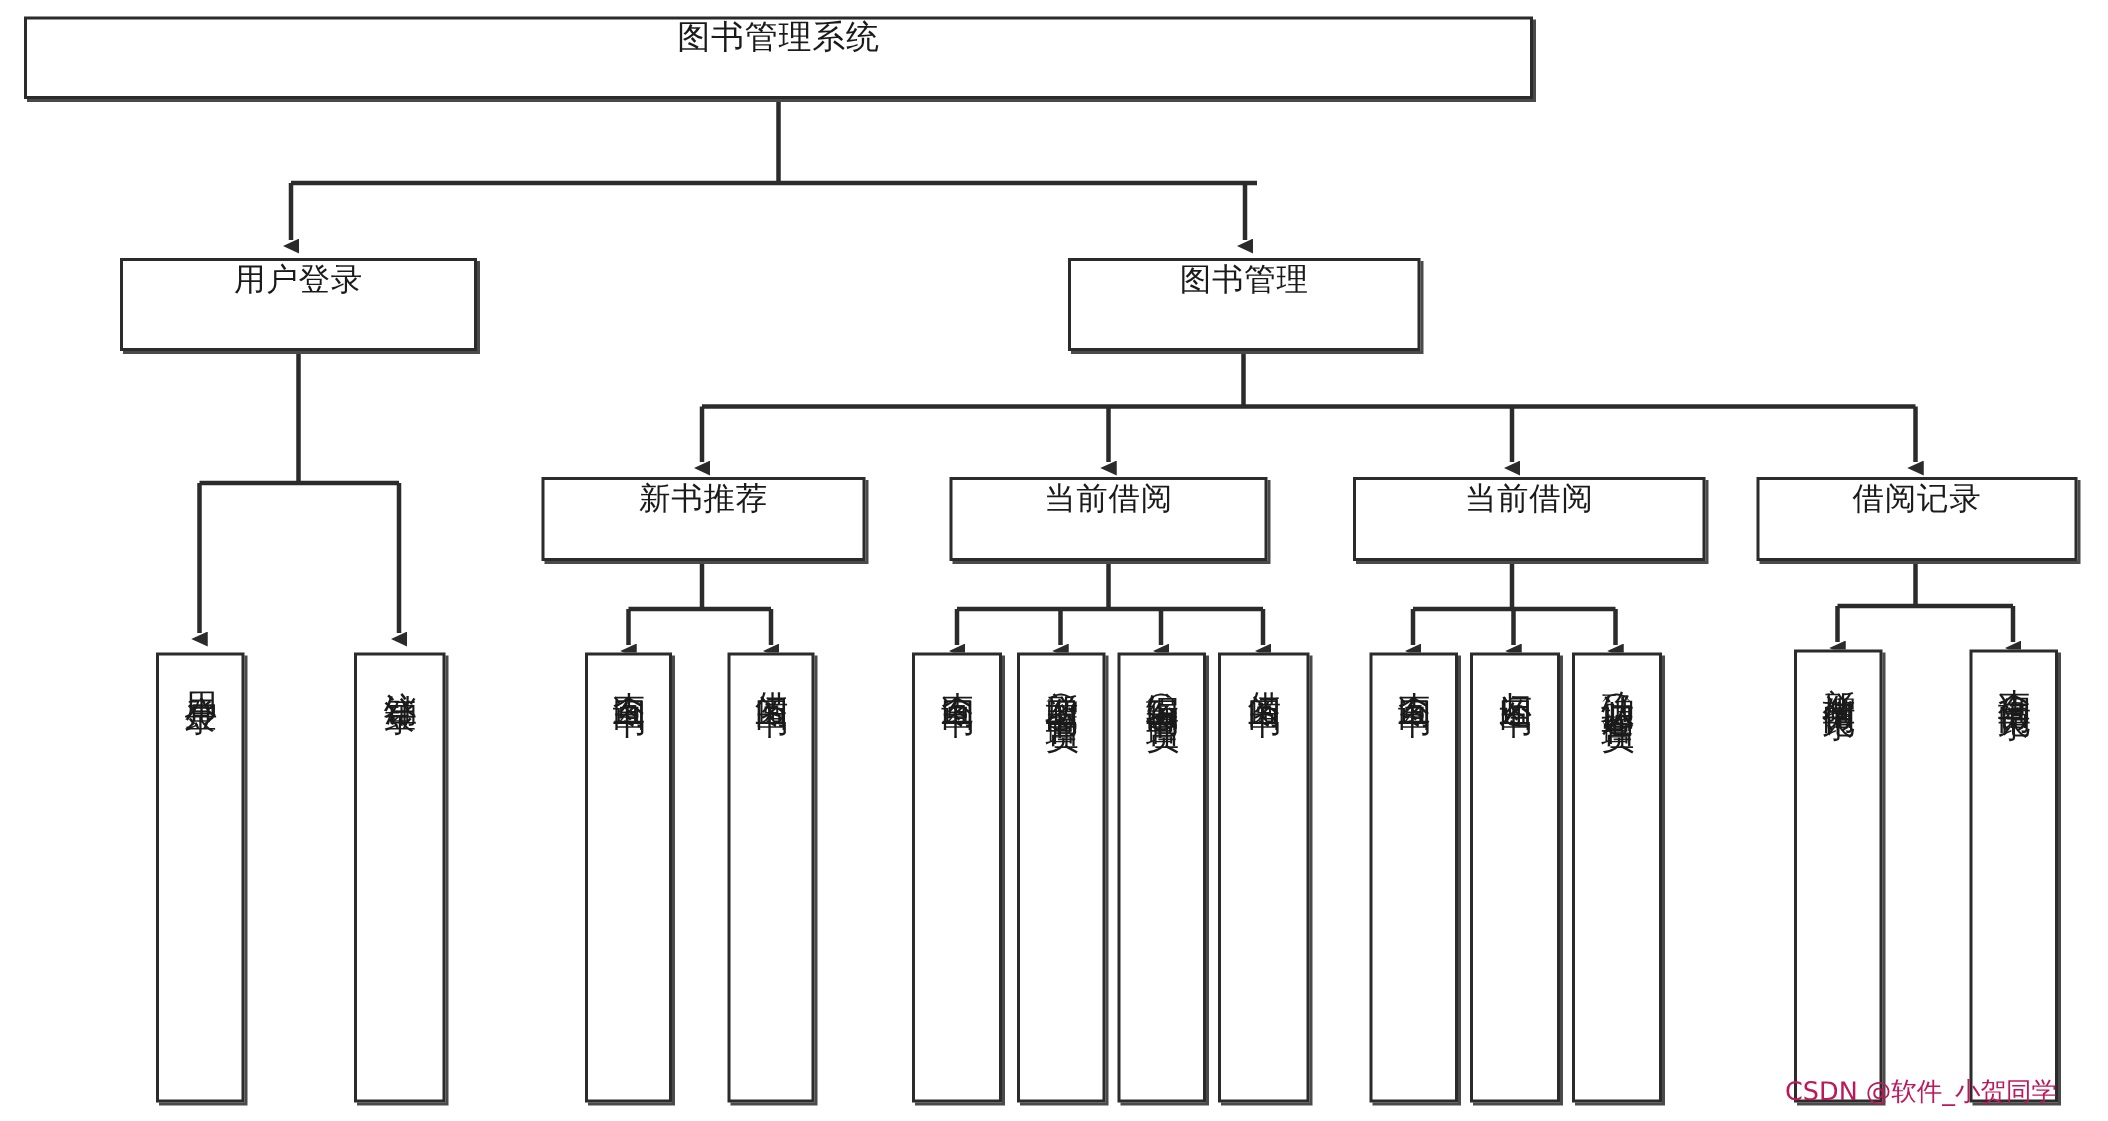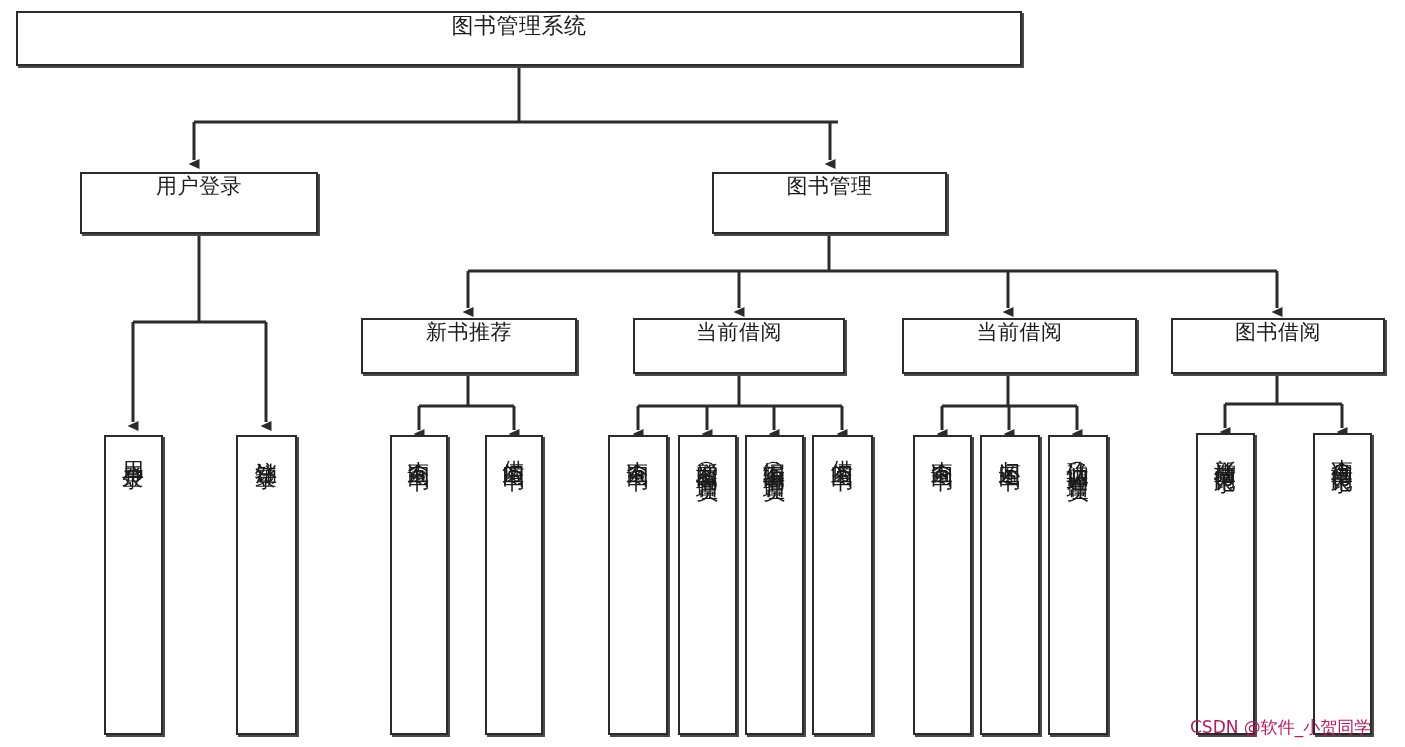--- a/index.html
+++ b/index.html
@@ -150,21 +150,21 @@
 
   <div class="node shadowed" style="left:633px; top:318px; width:212px; height:56px;">
     <span class="node-label h-label">当前借阅</span>
   </div>
 
   <div class="node shadowed" style="left:902px; top:318px; width:235px; height:56px;">
     <span class="node-label h-label">当前借阅</span>
   </div>
 
   <div class="node shadowed" style="left:1171px; top:318px; width:214px; height:56px;">
-    <span class="node-label h-label">图书借阅</span>
+    <span class="node-label h-label">借阅记录</span>
   </div>
 
   <div class="node leaf shadowed" style="left:104px; top:435px; width:59px; height:300px;">
     <span class="node-label v-label">用户登录</span>
   </div>
 
   <div class="node leaf shadowed" style="left:236px; top:435px; width:61px; height:300px;">
     <span class="node-label v-label">注销登录</span>
   </div>
 

